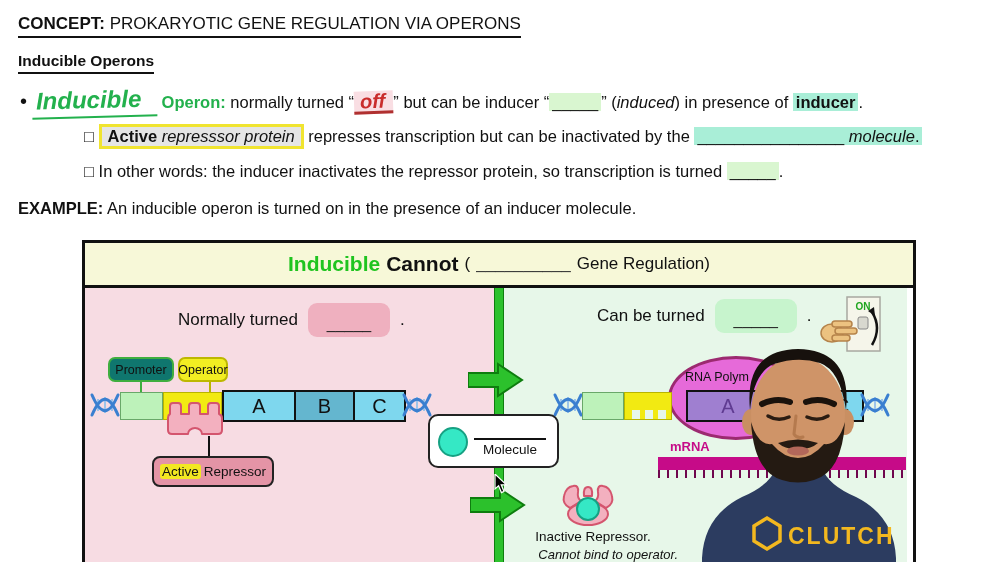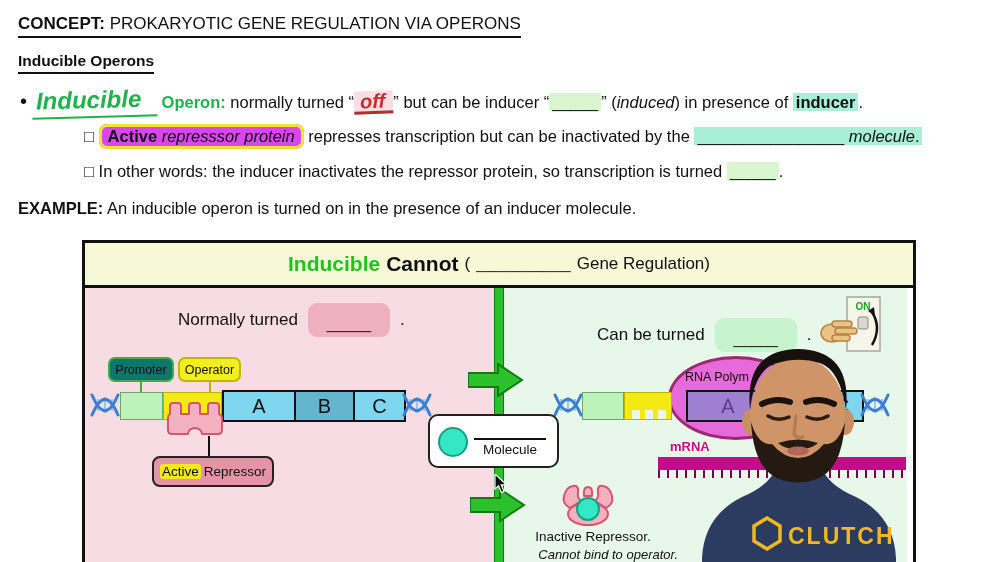--- a/index.html
+++ b/index.html
@@ -11,21 +11,21 @@
   .i{font-style:italic;}
   .uline{display:inline-block;border-bottom:2px solid #111;padding-bottom:2px;}
   .fs17{font-size:17px;} .fs16{font-size:16.5px;} .fs15{font-size:15.5px;}
   .green-txt{color:#23b14d;font-weight:bold;}
   .hand-green{display:inline-block;font-size:24px;font-style:italic;font-weight:600;color:#23b14d;
               border-bottom:2px solid #23b14d;padding:0 16px 2px 4px;transform:rotate(-1.5deg);}
   .hand-red{display:inline-block;font-size:20px;font-style:italic;font-weight:700;color:#c92c2c;
             background:#f9dee3;border-bottom:3px solid #b03030;padding:0 8px 0 6px;transform:rotate(-2deg);line-height:20px;}
   .hl-mint{background:#a9eed7;padding:0 3px;}
   .hl-green{background:#d9f6d0;padding:0 3px;}
-  .pinkbox{background:#d946ef;border:3px solid #f0e430;border-radius:8px;padding:0 6px 1px 6px;}
+  .pinkbox{background:#e5e5e5;border:3px solid #f0e430;border-radius:0;padding:0 6px 1px 6px;}
   
   .dg{left:82px;top:240px;width:828px;height:340px;border:3px solid #111;background:#fff;}
   .dg-head{position:absolute;left:0;top:0;width:100%;height:42px;background:#f7f8d8;border-bottom:3px solid #111;
            display:flex;align-items:center;justify-content:center;font-size:17px;}
   .dg-body{position:absolute;left:0;top:45px;width:822px;height:295px;}
   .panel-l{position:absolute;left:0;top:0;width:409px;height:100%;background:#f7dce3;}
   .panel-r{position:absolute;left:417px;top:0;width:405px;height:100%;background:#e7f7e9;}
   .divider{position:absolute;left:409px;top:0;width:8px;height:100%;background:#2cc12c;border-left:1px solid #0e7d0e;border-right:1px solid #0e7d0e;}
   .caption-row{display:flex;align-items:center;gap:10px;font-size:17px;}
   .blank-box{width:82px;height:34px;border-radius:9px;display:flex;align-items:flex-end;justify-content:center;padding-bottom:4px;box-sizing:border-box;color:#222;font-size:16px;}
@@ -108,21 +108,21 @@
       <div class="panel-r"></div>
       <div class="divider"></div>
 
       <div class="abs caption-row" style="left:93px;top:15px;justify-content:flex-end;">
         <span>Normally turned</span>
         <span class="blank-box bb-pink">_____</span>
         <span>.</span>
       </div>
 
       <div class="abs chip chip-green" style="left:23px;top:69px;width:66px;">Promoter</div>
-      <div class="abs chip chip-yellow" style="left:93px;top:69px;width:63px;">Operator</div>
+      <div class="abs chip chip-yellow" style="left:93px;top:69px;width:50px;">Operator</div>
       <div class="abs" style="left:55px;top:94px;width:2px;height:10px;background:#3fae3f;"></div>
       <div class="abs" style="left:124px;top:94px;width:2px;height:10px;background:#b9b400;"></div>
 
       <svg class="abs" style="left:5px;top:103px;width:30px;height:28px;" viewBox="0 0 30 28">
         <path d="M8,8 V20 M15,6 V22 M22,8 V20" stroke="#9cc4ea" stroke-width="2" fill="none"></path>
         <path d="M2,4 C11,25 19,25 28,4" stroke="#3a7fd0" stroke-width="3" fill="none" stroke-linecap="round"></path>
         <path d="M2,24 C11,3 19,3 28,24" stroke="#3a7fd0" stroke-width="3" fill="none" stroke-linecap="round"></path>
       </svg>
       <div class="abs seg seg-green" style="left:35px;top:104px;width:43px;"></div>
       <div class="abs seg seg-yellow" style="left:78px;top:104px;width:59px;"></div>
@@ -154,21 +154,21 @@
       <svg class="abs" style="left:383px;top:74px;width:56px;height:36px;z-index:4;" viewBox="0 0 56 36">
         <polygon points="0,11 30,11 30,2 54,18 30,34 30,25 0,25" fill="#2cc12c" stroke="#0e7d0e" stroke-width="2"></polygon>
       </svg>
       <svg class="abs" style="left:385px;top:199px;width:56px;height:36px;z-index:4;" viewBox="0 0 56 36">
         <polygon points="0,11 30,11 30,2 54,18 30,34 30,25 0,25" fill="#2cc12c" stroke="#0e7d0e" stroke-width="2"></polygon>
       </svg>
       <svg class="abs" style="left:409px;top:186px;width:14px;height:20px;z-index:9;" viewBox="0 0 14 20">
         <path d="M1,0 L1,15 L4.6,11.8 L7.4,18.6 L10,17.4 L7.2,10.8 L12.4,10.8 Z" fill="#000" stroke="#fff" stroke-width="1.2"></path>
       </svg>
 
-      <div class="abs caption-row" style="left:512px;top:30px;text-align:center;">
+      <div class="abs caption-row" style="left:512px;top:11px;text-align:center;">
         <span>Can be turned</span>
         <span class="blank-box bb-mint">_____</span>
         <span>.</span>
       </div>
       <svg class="abs" style="left:735px;top:7px;width:64px;height:60px;" viewBox="0 0 64 60">
         <rect x="27" y="2" width="33" height="54" fill="#f5f5ea" stroke="#a8a8a0" stroke-width="1.5"></rect>
         <text x="43" y="15" font-size="10" font-weight="bold" fill="#1fa51f" text-anchor="middle">ON</text>
         <rect x="38" y="22" width="10" height="12" rx="2" fill="#d8d8cf" stroke="#888"></rect>
         <path d="M52,50 Q62,33 52,17" stroke="#111" stroke-width="2.5" fill="none"></path>
         <polygon points="48,16 54,12 55,21" fill="#111"></polygon>

